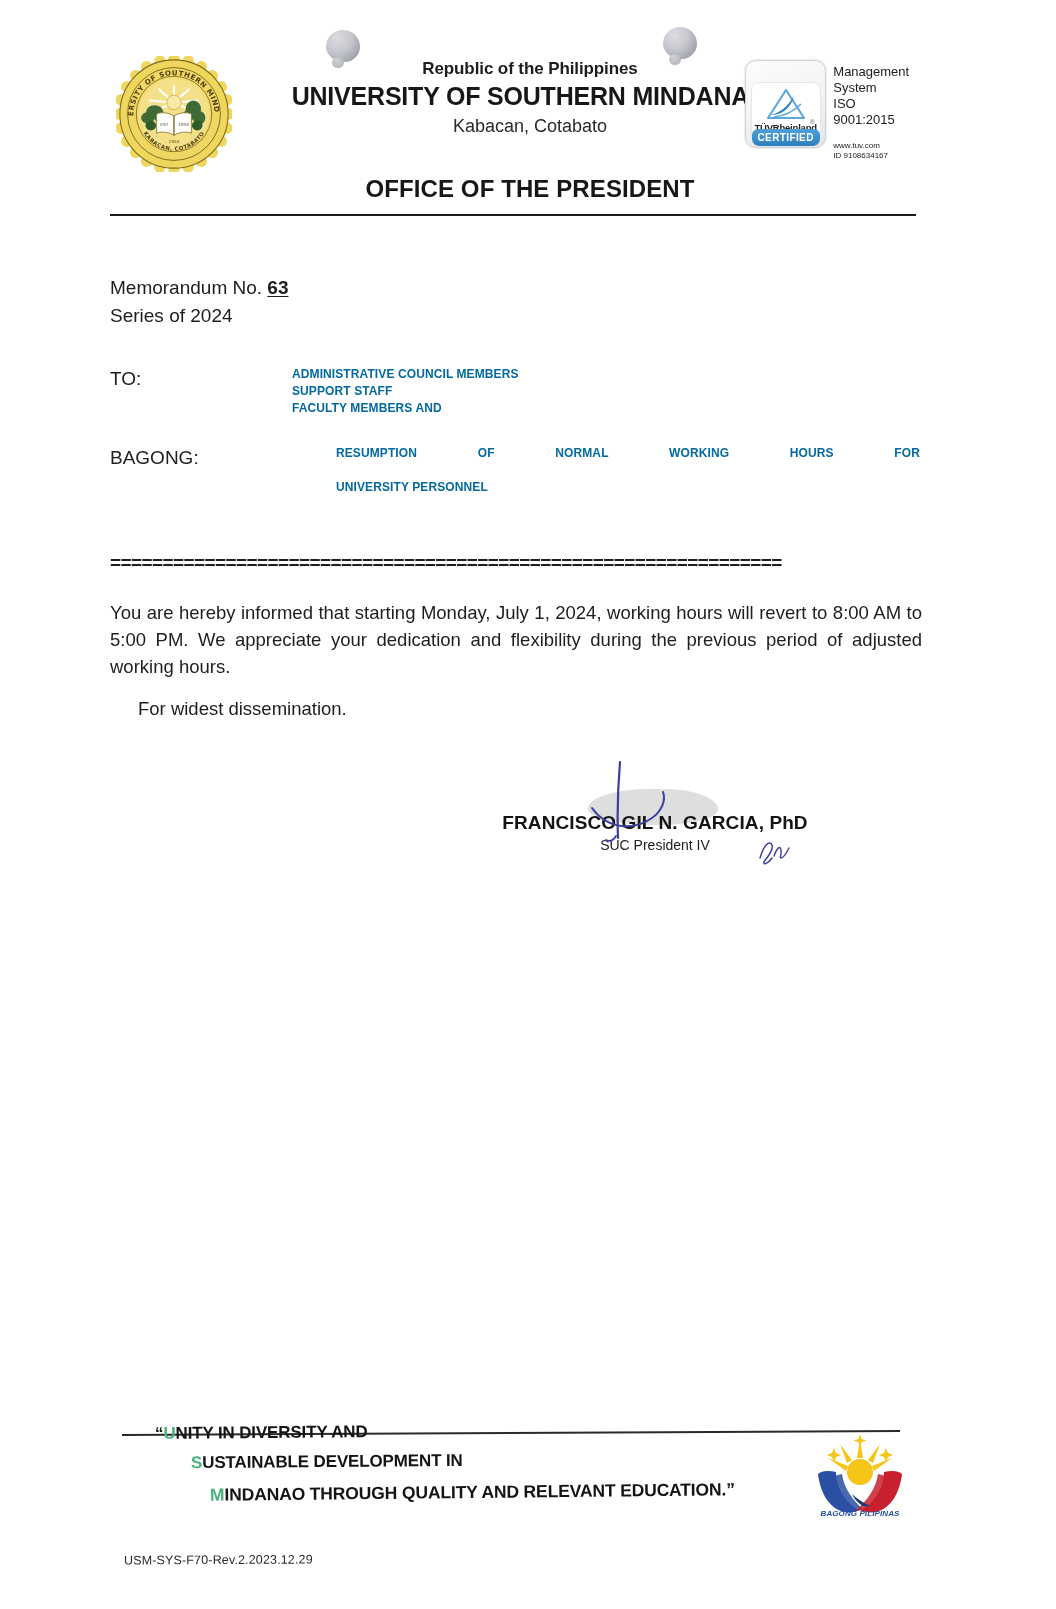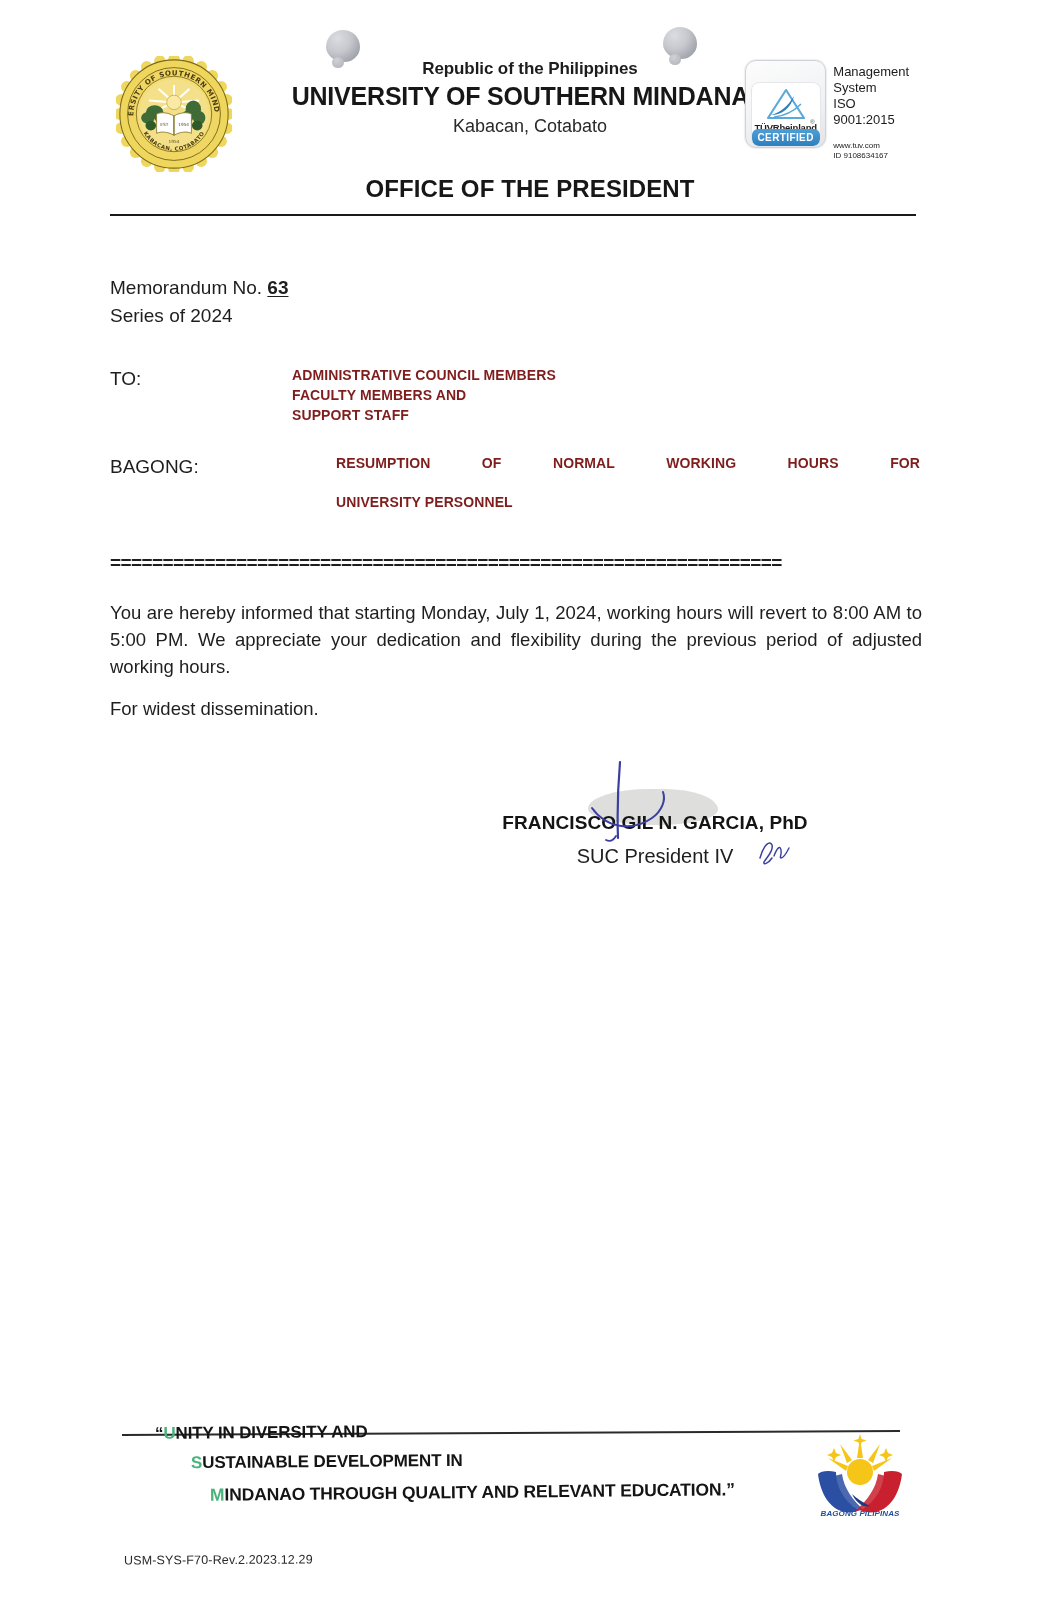--- a/index.html
+++ b/index.html
@@ -208,23 +208,23 @@
   }
   .field-label {
     width: 182px;
     flex: 0 0 182px;
     font-size: 19px;
     color: #1e1e1e;
     line-height: 1.38;
   }
   .field-value {
     flex: 1 1 auto;
-    font-size: 14px;
-    font-weight: 700;
-    color: #7f1d1d;
+    font-size: 12px;
+    font-weight: 700;
+    color: #0369a1;
     line-height: 1.42;
     letter-spacing: 0.1px;
   }
   .field-value.justify {
     text-align: justify;
     margin-left: 44px;
   }
   .field-value.justify > span.line-just {
     display: block;
     text-align: justify;
@@ -254,40 +254,40 @@
     position: absolute;
     left: 110px;
     width: 812px;
     font-size: 18.5px;
     line-height: 1.45;
     color: #1e1e1e;
     text-align: justify;
     text-justify: inter-word;
   }
   .para.p1 { top: 600px; }
-  .para.p2 { top: 696px; text-align: left; }
+  .para.p2 { top: 696px; text-align: left; margin-left: 28px; }
 
   
   .sig-block {
     position: absolute;
     left: 420px;
     top: 812px;
     width: 470px;
     text-align: center;
   }
   .sig-name {
     font-size: 19px;
     font-weight: 700;
     color: #141414;
     letter-spacing: 0.1px;
   }
   .sig-title {
-    font-size: 20px;
+    font-size: 14px;
     color: #1e1e1e;
-    margin-top: 11px;
+    margin-top: 3px;
   }
   .sig-ink {
     position: absolute;
     left: 0; top: -60px;
     width: 470px;
     height: 92px;
     pointer-events: none;
   }
   .sig-redact {
     position: absolute;
@@ -491,22 +491,22 @@
       <b>63</b>
     </div>
     <div>Series of 2024</div>
   </div>
 
   <div class="addr-block">
     <div class="field-row">
       <div class="field-label">TO:</div>
       <div class="field-value">
         <div>ADMINISTRATIVE COUNCIL MEMBERS</div>
+        <div>SUPPORT STAFF</div>
         <div>FACULTY MEMBERS AND</div>
-        <div>SUPPORT STAFF</div>
       </div>
     </div>
 
     <div class="field-row subject-row">
       <div class="field-label">BAGONG:</div>
       <div class="field-value justify">
         <span class="line-just">RESUMPTION OF NORMAL WORKING HOURS FOR</span>
         <span style="display:block">UNIVERSITY PERSONNEL</span>
       </div>
     </div>

